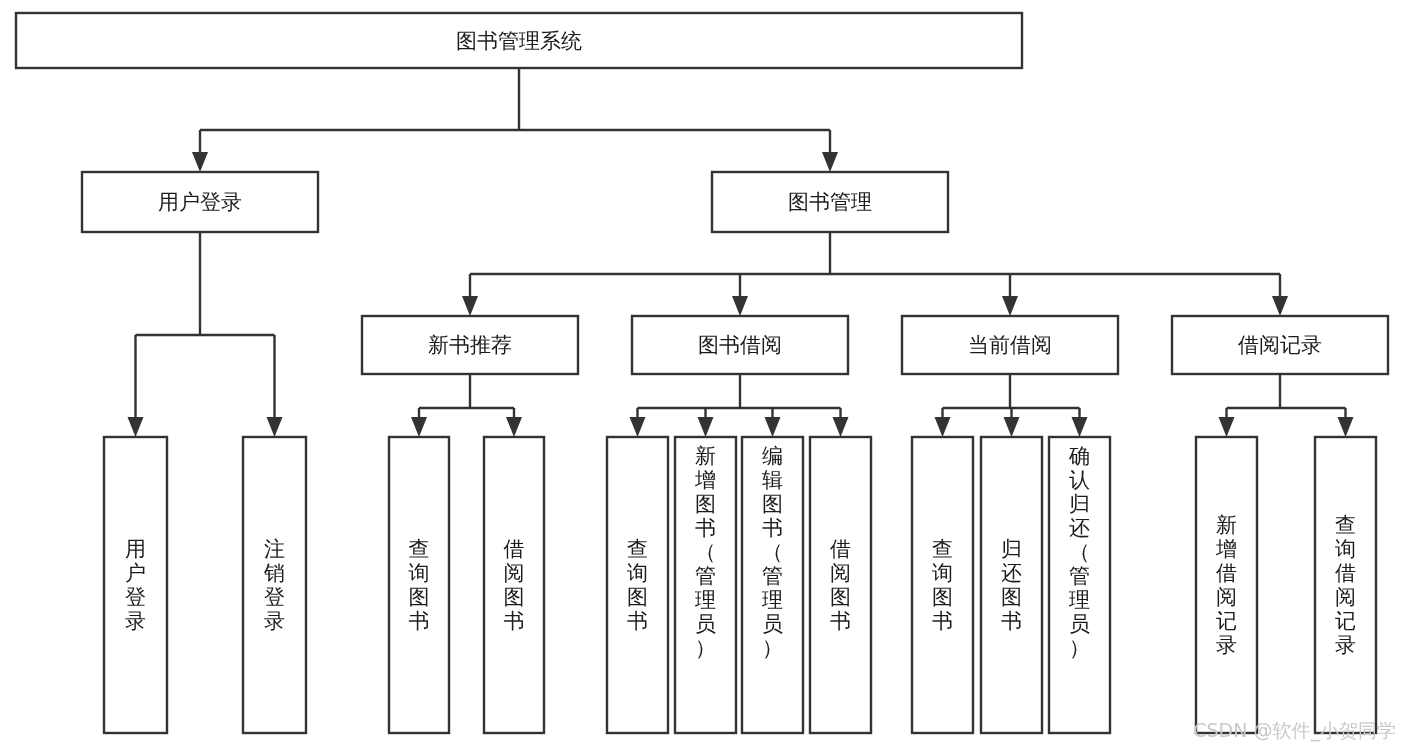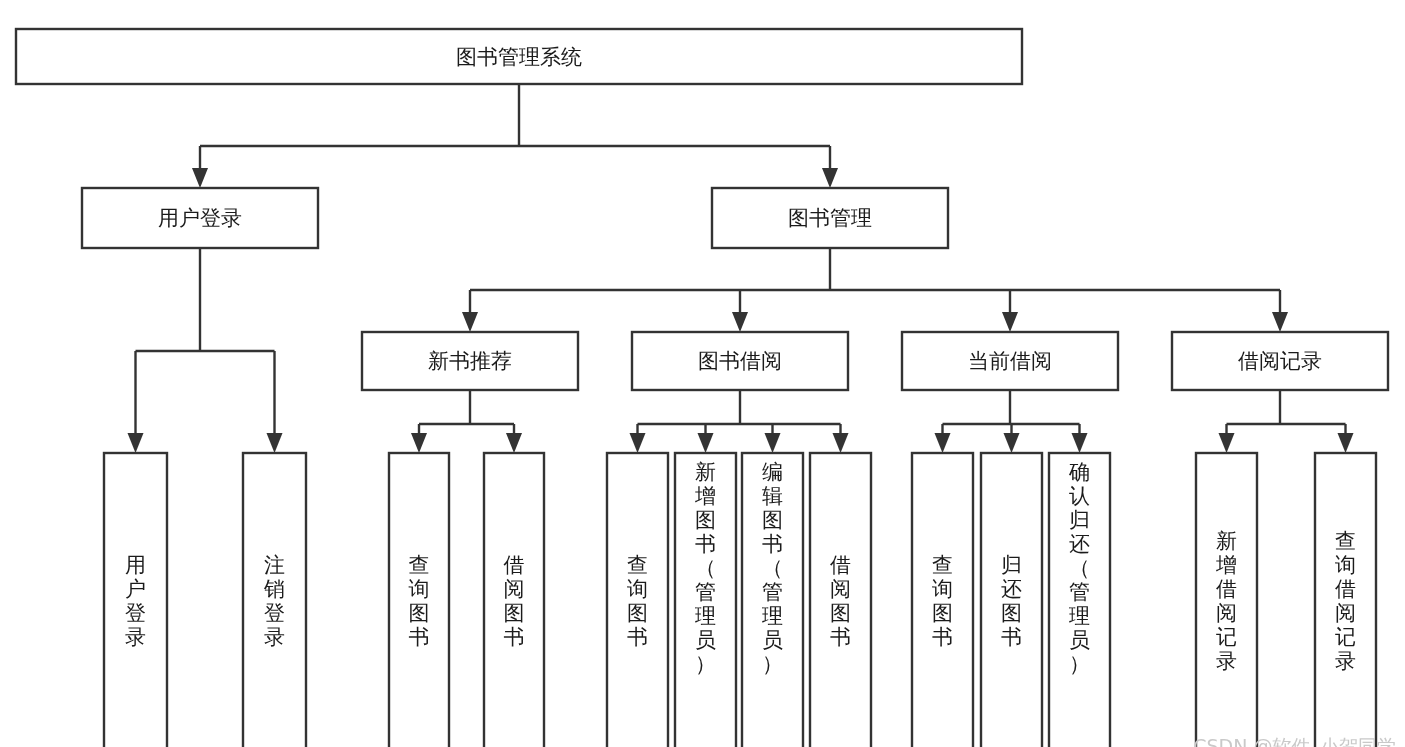--- a/index.html
+++ b/index.html
@@ -11,21 +11,21 @@
   body {
     width: 1405px;
     height: 747px;
     position: relative;
     overflow: hidden;
     font-family: "DejaVu Sans", "Liberation Sans", sans-serif;
   }
   #diagram-root {
     position: absolute;
     left: 0;
-    top: 16px;
+    top: 0;
     width: 1405px;
     height: 632px;
   }
   svg.diagram-canvas {
     display: block;
     width: 1405px;
     height: 747px;
     background: #ffffff;
   }
   .node-box {

